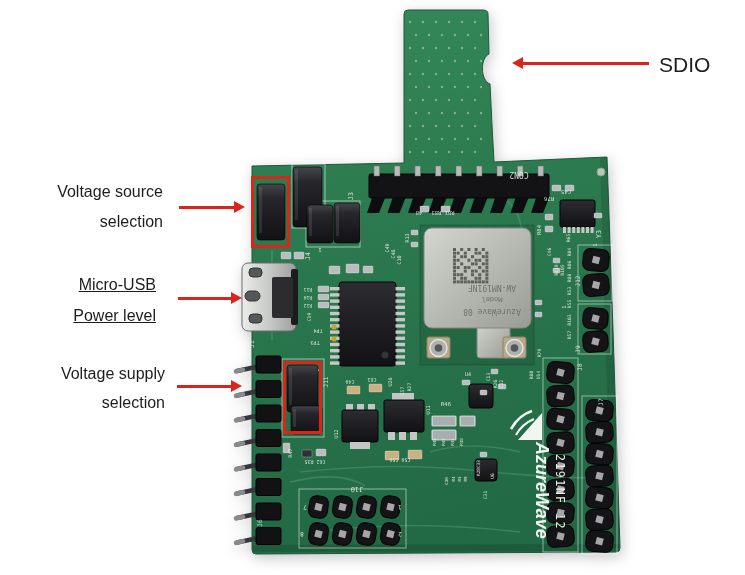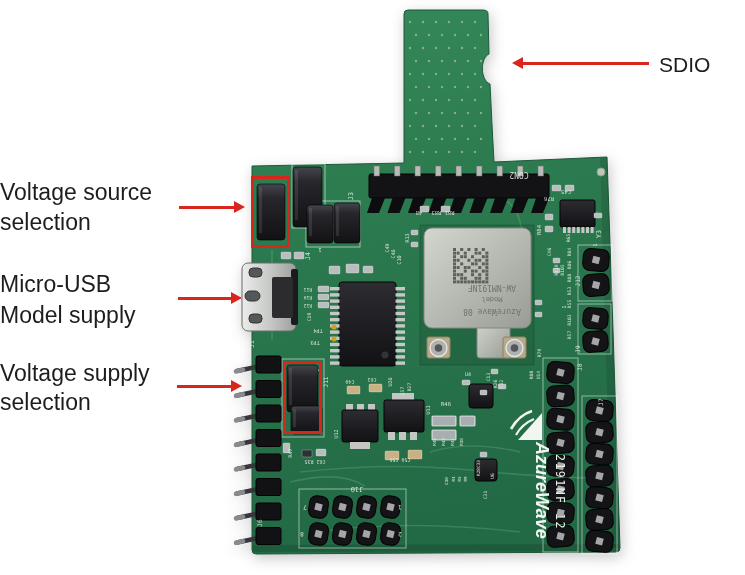--- a/index.html
+++ b/index.html
@@ -2,22 +2,22 @@
 <html><head>
 <meta charset="utf-8">
 <style>
   html,body{margin:0;padding:0;background:#fff;}
   .stage{
     position:relative;width:745px;height:575px;background:#ffffff;overflow:hidden;
     font-family:"Liberation Sans",sans-serif;
   }
   .stage svg{position:absolute;left:0;top:0;filter:drop-shadow(2px 4px 7px rgba(0,0,0,.22));}
   .callout{
-    position:absolute;color:#1d1d1d;font-size:23px;line-height:30px;
-    text-align:left;white-space:nowrap;
+    position:absolute;color:#1d1d1d;font-size:16px;line-height:30px;
+    text-align:right;white-space:nowrap;
   }
   .callout.single{text-align:right;}
   .arrow{position:absolute;height:13px;}
   .arrow .shaft{position:absolute;top:5px;height:3px;background:var(--red);}
   .arrow.right .shaft{left:0;right:9px;}
   .arrow.right .head{position:absolute;right:0;top:0;width:0;height:0;
     border-top:6.5px solid transparent;border-bottom:6.5px solid transparent;border-left:11px solid var(--red);}
   .arrow.left .shaft{left:9px;right:0;}
   .arrow.left .head{position:absolute;left:0;top:0;width:0;height:0;
     border-top:6.5px solid transparent;border-bottom:6.5px solid transparent;border-right:11px solid var(--red);}
@@ -564,23 +564,23 @@
     </g>
   </svg>
 
   <div class="hlbox" style="left:251px;top:176px;width:39px;height:72px;"></div>
   <div class="hlbox" style="left:283px;top:361px;width:39px;height:73px;"></div>
 
   <div class="callout" style="left: 0px; top: 177px; width: 163px; color: rgb(29, 29, 29);">
     <div>Voltage source</div>
     <div>selection</div>
   </div>
-  <div class="callout" style="left: 0px; top: 269px; width: 156px; line-height: 31px; color: rgb(29, 29, 29);">
+  <div class="callout" style="left: 0px; top: 269px; width: 156px; line-height: 31px; color: rgb(29, 29, 29); text-decoration: underline;">
     <div>Micro-USB</div>
-    <div>Model supply</div>
+    <div>Power level</div>
   </div>
   <div class="callout" style="left: 0px; top: 359px; width: 165px; line-height: 29px; color: rgb(29, 29, 29);">
     <div>Voltage supply</div>
     <div>selection</div>
   </div>
   <div class="callout single" style="left: 659px; top: 50px; font-size: 21px; color: rgb(29, 29, 29);">SDIO</div>
 
   <div class="arrow right" style="left:179px;top:201px;width:66px;">
     <div class="shaft"></div>
     <div class="head"></div>

